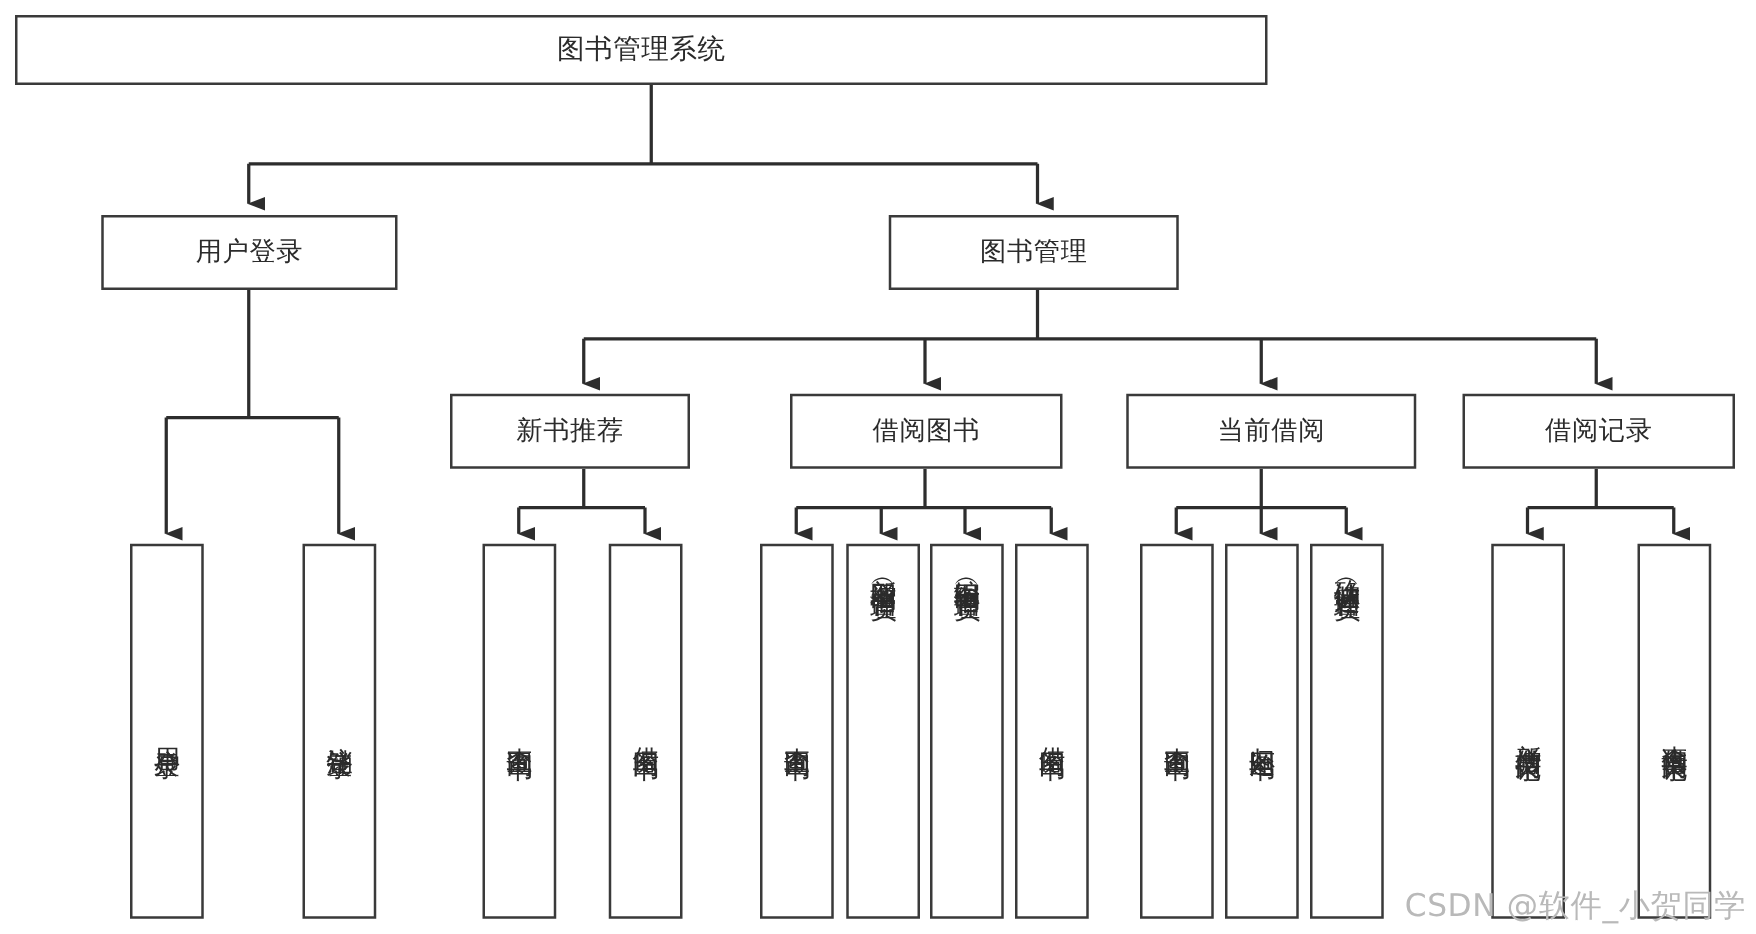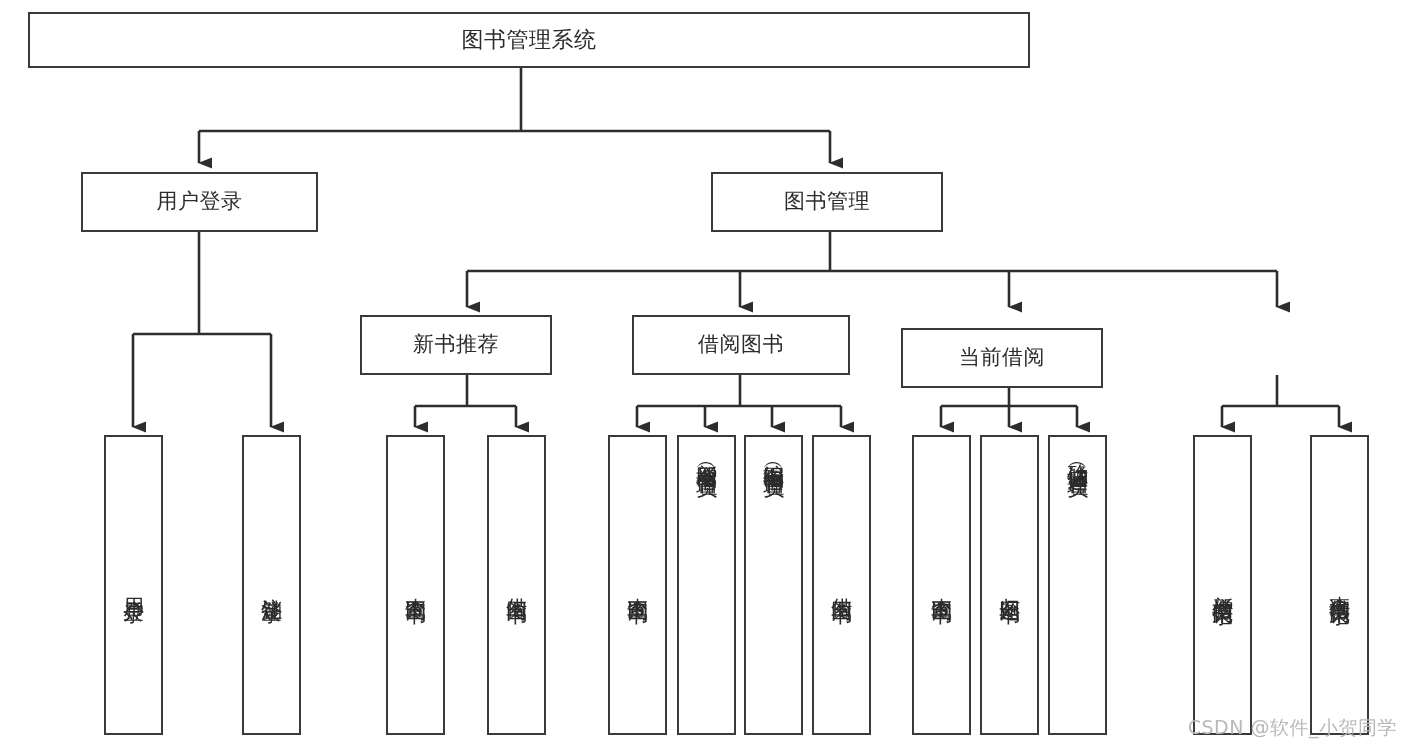--- a/index.html
+++ b/index.html
@@ -66,21 +66,21 @@
   }
   
   .node.vert.centered {
     align-items: center;
     padding-top: 0;
   }
   #watermark {
     position: absolute;
     right: 8px;
     bottom: 6px;
-    font-size: 19px;
+    font-size: 25px;
     color: #b9b9b9;
     letter-spacing: 0.5px;
     z-index: 3;
     white-space: nowrap;
   }
 </style>
 </head>
 <body>
 
 <div id="canvas">
@@ -128,39 +128,42 @@
       <path d="M 1009 406 L 1009 427" marker-end="url(#arrow)"></path>
       <path d="M 1077 406 L 1077 427" marker-end="url(#arrow)"></path>
 
       <path d="M 1277 375 L 1277 406"></path>
       <path d="M 1222 406 L 1339 406"></path>
       <path d="M 1222 406 L 1222 427" marker-end="url(#arrow)"></path>
       <path d="M 1339 406 L 1339 427" marker-end="url(#arrow)"></path>
     </g>
   </svg>
 
-  <div class="node horiz level0" style="left:28px; top:12px; width:1002px; height:56px;">
+  <div class="node horiz level0" style="left:12px; top:12px; width:1002px; height:56px;">
     <span class="label">图书管理系统</span>
   </div>
 
   <div class="node horiz" style="left:81px; top:172px; width:237px; height:60px;">
     <span class="label">用户登录</span>
   </div>
   <div class="node horiz" style="left:711px; top:172px; width:232px; height:60px;align-items:center;">
     <span class="label">图书管理</span>
   </div>
 
   <div class="node horiz" style="left:360px; top:315px; width:192px; height:60px;">
     <span class="label">新书推荐</span>
   </div>
   <div class="node horiz" style="left:632px; top:315px; width:218px; height:60px;">
     <span class="label">借阅图书</span>
   </div>
-  <div class="node horiz" style="left:901px; top:315px; width:202px; height:60px;margin-top:13px;">
+  <div class="node horiz" style="left:901px; top:315px; width:232px; height:60px;">
     <span class="label">当前借阅</span>
+  </div>
+  <div class="node horiz" style="left:1170px; top:315px; width:218px; height:60px;">
+    <span class="label">借阅记录</span>
   </div>
 
   <div class="node vert centered" style="left:104px; top:435px; width:59px; height:300px;">
     <span class="label">用户登录</span>
   </div>
   <div class="node vert centered" style="left:242px; top:435px; width:59px; height:300px;">
     <span class="label">注销登录</span>
   </div>
 
   <div class="node vert centered" style="left:386px; top:435px; width:59px; height:300px;">

